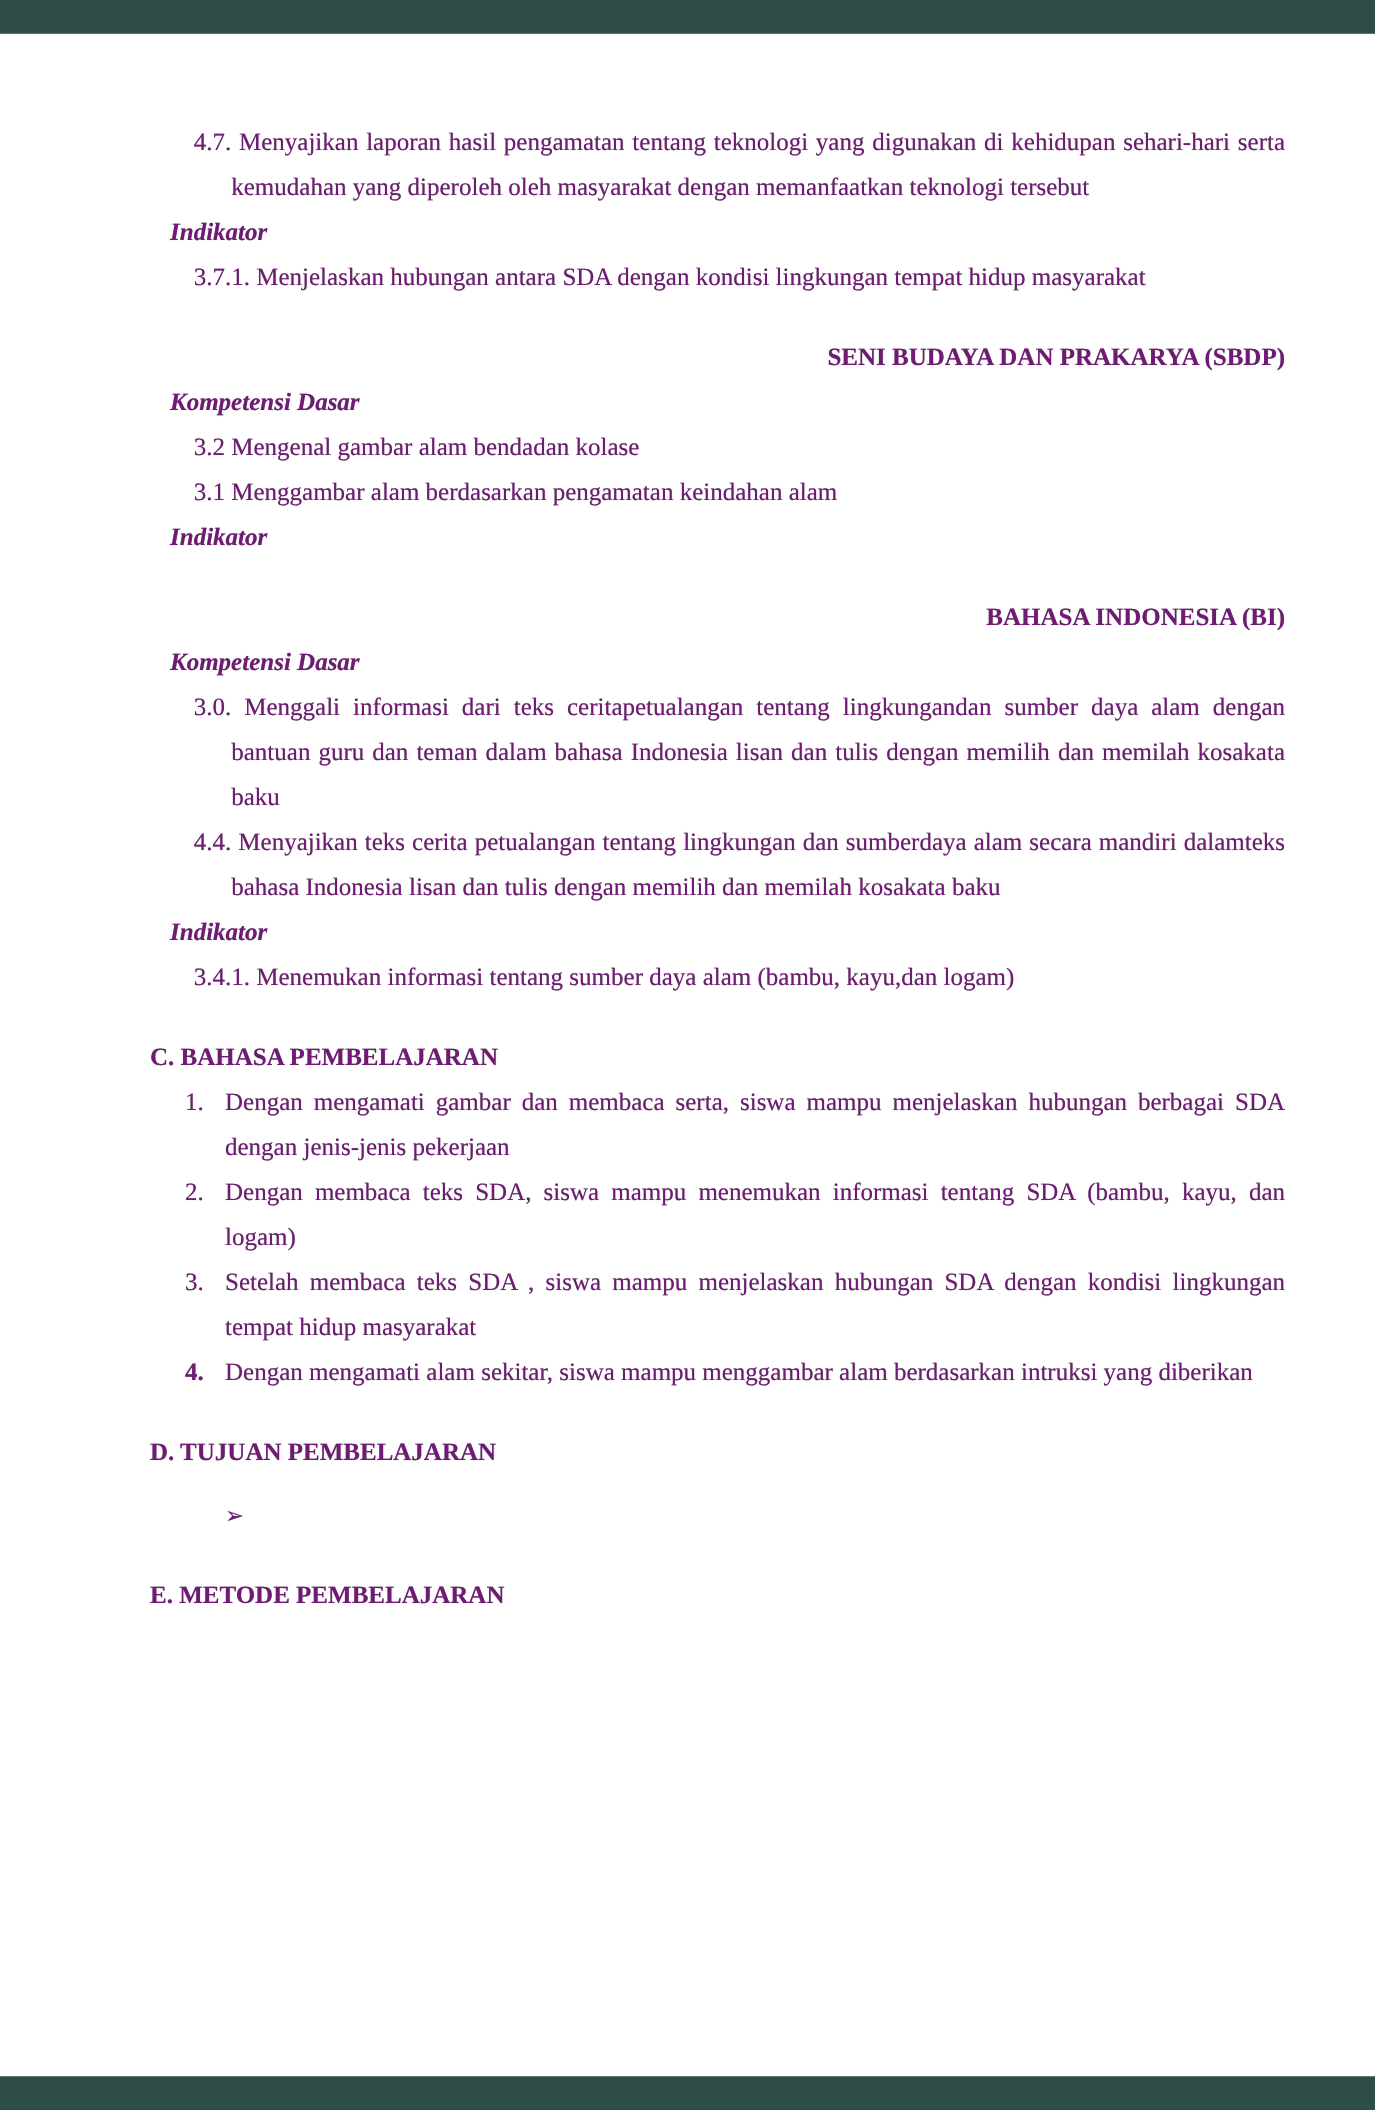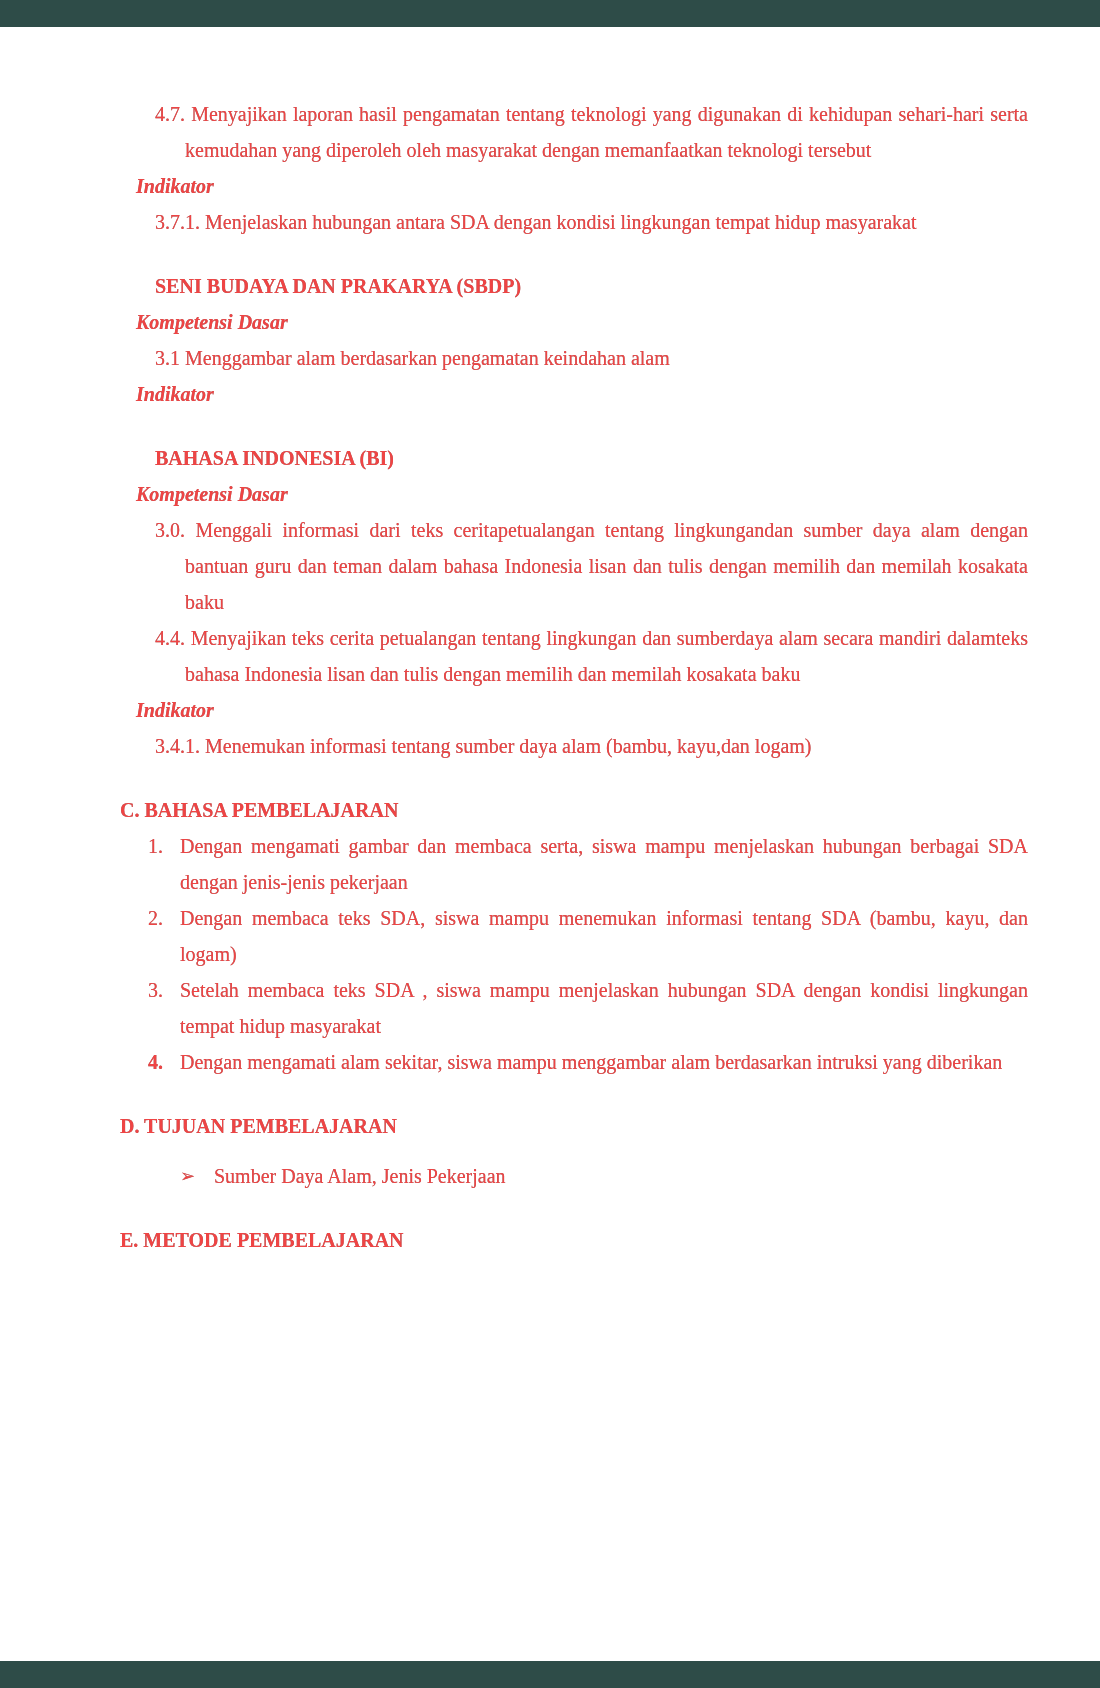--- a/index.html
+++ b/index.html
@@ -3,21 +3,21 @@
 <meta charset="utf-8">
 <style>
   html,body{margin:0;padding:0;background:#ffffff;}
   .page{
     position:relative;
     width:1100px;
     height:1688px;
     background:#ffffff;
     overflow:hidden;
     font-family:"Liberation Serif","DejaVu Serif",serif;
-    color:#ef4444;
+    color:#701a75;
   }
   .gap-bar{
     position:absolute;
     left:0;
     width:100%;
     height:27px;
     background:#2e4c48;
   }
   .gap-bar.top{top:0;}
   .gap-bar.bottom{bottom:0;}
@@ -28,21 +28,21 @@
     right:72px;
     font-size:20px;
     line-height:36px;
     text-shadow:0 0 0.6px rgba(30,30,30,0.55);
   }
   .para{margin:0;padding:0;font-size:20px;}
   .indent{margin-left:35px;}
   .hang{padding-left:30px;text-indent:-30px;}
   .justify{text-align:justify;}
   .label-bi{font-weight:bold;font-style:italic;margin-left:16px;}
-  .subject{font-weight:bold;}
+  .subject{font-weight:bold;text-align:right;}
   .section{font-weight:bold;}
   .gap{margin-top:28px;}
   .gap-small{margin-top:14px;}
   .li{
     display:flex;
     margin-left:28px;
   }
   .li .marker{
     flex:none;
     width:32px;
@@ -69,20 +69,21 @@
   <div class="gap-bar top"></div>
 
   <main class="doc">
 
     <p class="para hang indent justify">4.7. Menyajikan laporan hasil pengamatan tentang teknologi yang digunakan di kehidupan sehari-hari serta kemudahan yang diperoleh oleh masyarakat dengan memanfaatkan teknologi tersebut</p>
     <p class="para label-bi indent">Indikator</p>
     <p class="para indent">3.7.1. Menjelaskan hubungan antara SDA dengan kondisi lingkungan tempat hidup masyarakat</p>
 
     <h2 class="para subject indent gap">SENI BUDAYA DAN PRAKARYA (SBDP)</h2>
     <p class="para label-bi indent">Kompetensi Dasar</p>
+    <p class="para indent">3.2 Mengenal gambar alam bendadan kolase</p>
     <p class="para indent">3.1 Menggambar alam berdasarkan pengamatan  keindahan alam</p>
     <p class="para label-bi indent">Indikator</p>
 
     <h2 class="para subject indent gap">BAHASA INDONESIA (BI)</h2>
     <p class="para label-bi indent">Kompetensi Dasar</p>
     <p class="para hang indent justify">3.0. Menggali informasi dari teks ceritapetualangan tentang lingkungandan sumber daya alam dengan bantuan guru dan teman dalam bahasa Indonesia lisan dan tulis dengan memilih dan memilah kosakata baku</p>
     <p class="para hang indent justify">4.4. Menyajikan teks cerita petualangan tentang lingkungan dan sumberdaya alam secara mandiri dalamteks bahasa Indonesia lisan dan tulis dengan memilih dan memilah kosakata baku</p>
     <p class="para label-bi indent">Indikator</p>
     <p class="para indent">3.4.1. Menemukan informasi tentang sumber daya alam (bambu, kayu,dan logam)</p>
 
@@ -100,21 +101,20 @@
       <span class="litext">Setelah membaca teks SDA , siswa mampu menjelaskan hubungan SDA dengan kondisi lingkungan tempat hidup masyarakat</span>
     </div>
     <div class="li">
       <span class="marker bold">4.</span>
       <span class="litext">Dengan mengamati alam sekitar, siswa mampu menggambar alam berdasarkan intruksi yang diberikan</span>
     </div>
 
     <h2 class="para section gap">D. TUJUAN PEMBELAJARAN</h2>
     <div class="bullet-row gap-small">
       <span class="arrow">➢</span>
-      <span>Sumber Daya Alam,  Jenis Pekerjaan</span>
     </div>
 
     <h2 class="para section gap">E. METODE PEMBELAJARAN</h2>
 
   </main>
 
   <div class="gap-bar bottom"></div>
 </div>
 
 </body></html>

